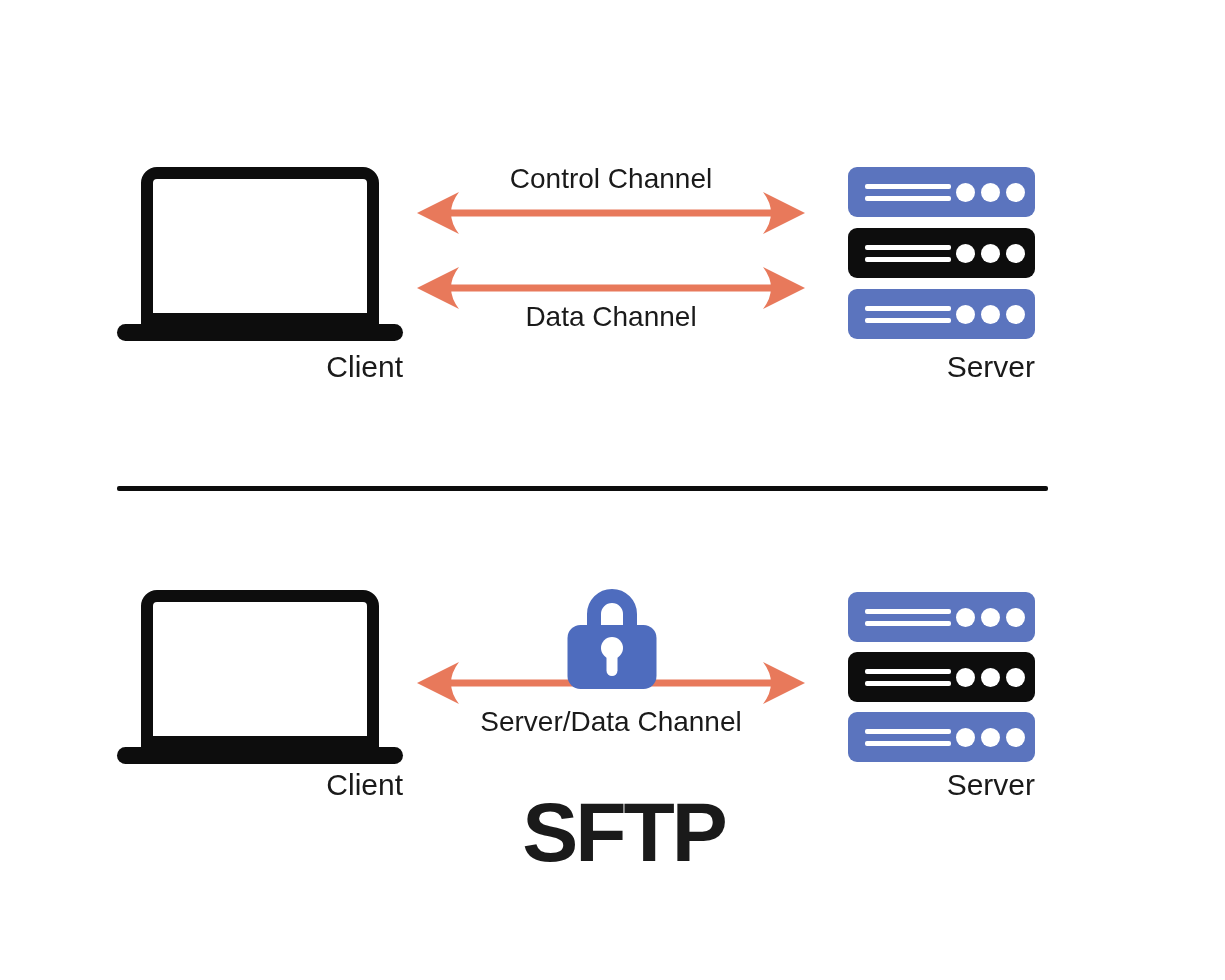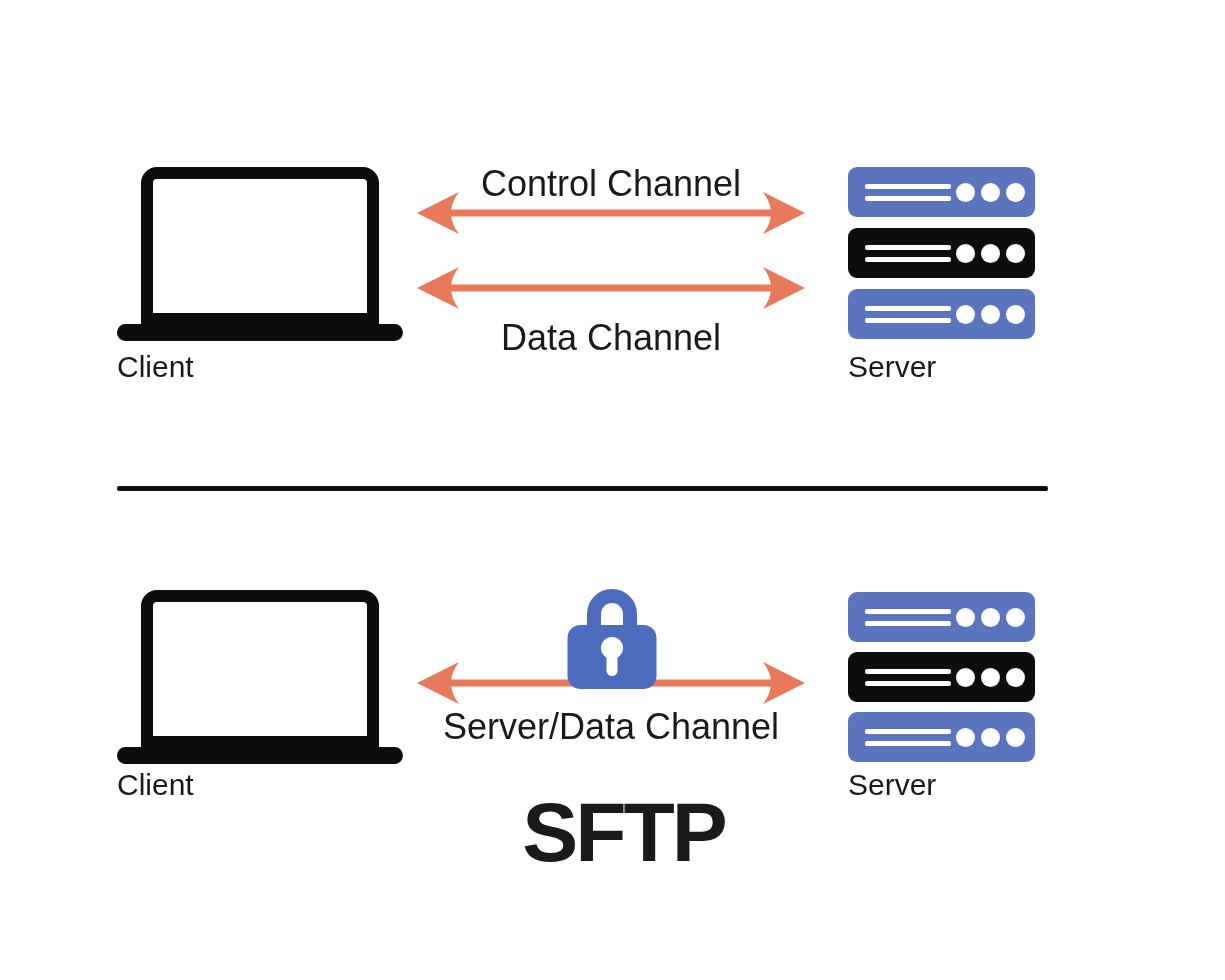--- a/index.html
+++ b/index.html
@@ -16,25 +16,25 @@
     position:relative; width:1225px; height:980px;
     background:var(--background); overflow:hidden; margin:0 auto;
     color:var(--text);
   }
   .title{
     position:absolute; left:0; width:1225px; text-align:center;
     font-size:84px; font-weight:700; letter-spacing:-3px; line-height:1;
     color:var(--text);
   }
   .label{
-    position:absolute; text-align:left; font-size:30px; line-height:1.15;
+    position:absolute; text-align:right; font-size:30px; line-height:1.15;
     color:var(--text);
   }
   .arrow-label{
-    position:absolute; text-align:center; font-size:36px; line-height:1.15;
+    position:absolute; text-align:center; font-size:28px; line-height:1.15;
     color:var(--text);
   }
   
   .laptop{position:absolute; width:286px;}
   .laptop-screen{
     box-sizing:border-box; width:238px; height:158px; margin:0 auto;
     border:12px solid var(--device-black); border-radius:16px 16px 0 0;
     background:#fff;
   }
   .laptop-base{
@@ -116,21 +116,21 @@
     <line x1="30" y1="23" x2="362" y2="23" style="stroke:var(--arrow);" stroke-width="7"></line>
     <path d="M2 23 L44 2 Q28 23 44 44 Z" style="fill:var(--arrow);"></path>
     <path d="M390 23 L348 2 Q364 23 348 44 Z" style="fill:var(--arrow);"></path>
   </svg>
 
   <svg class="arrow-svg" style="left:415px; top:265px;" width="392" height="46" viewBox="0 0 392 46">
     <line x1="30" y1="23" x2="362" y2="23" style="stroke:var(--arrow);" stroke-width="7"></line>
     <path d="M2 23 L44 2 Q28 23 44 44 Z" style="fill:var(--arrow);"></path>
     <path d="M390 23 L348 2 Q364 23 348 44 Z" style="fill:var(--arrow);"></path>
   </svg>
-  <div class="arrow-label" style="left:415px; top:301px; width:392px;margin-top:16px;">Data Channel</div>
+  <div class="arrow-label" style="left:415px; top:301px; width:392px;">Data Channel</div>
 
   <div class="divider"></div>
 
   <div class="laptop" style="left:117px; top:590px;">
     <div class="laptop-screen"></div>
     <div class="laptop-base"></div>
   </div>
   <div class="label" style="left:117px; top:768px; width:286px;">Client</div>
 
   <div class="server-stack" style="left:848px; top:592px; gap:10px;">

